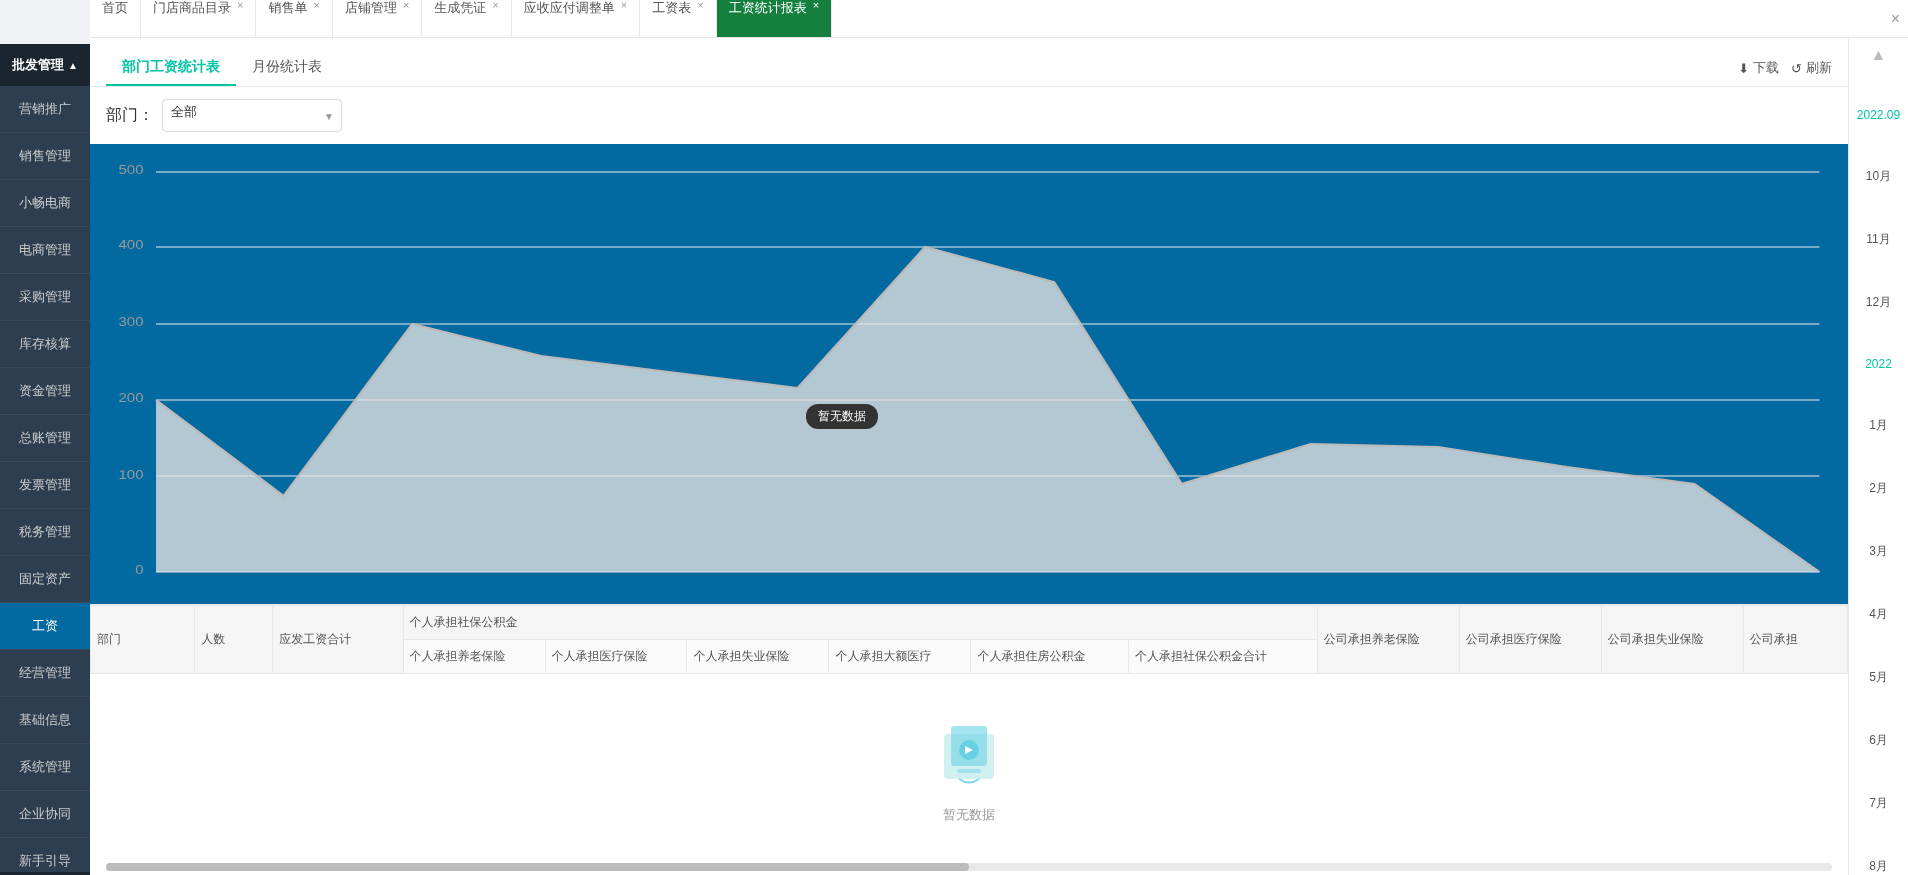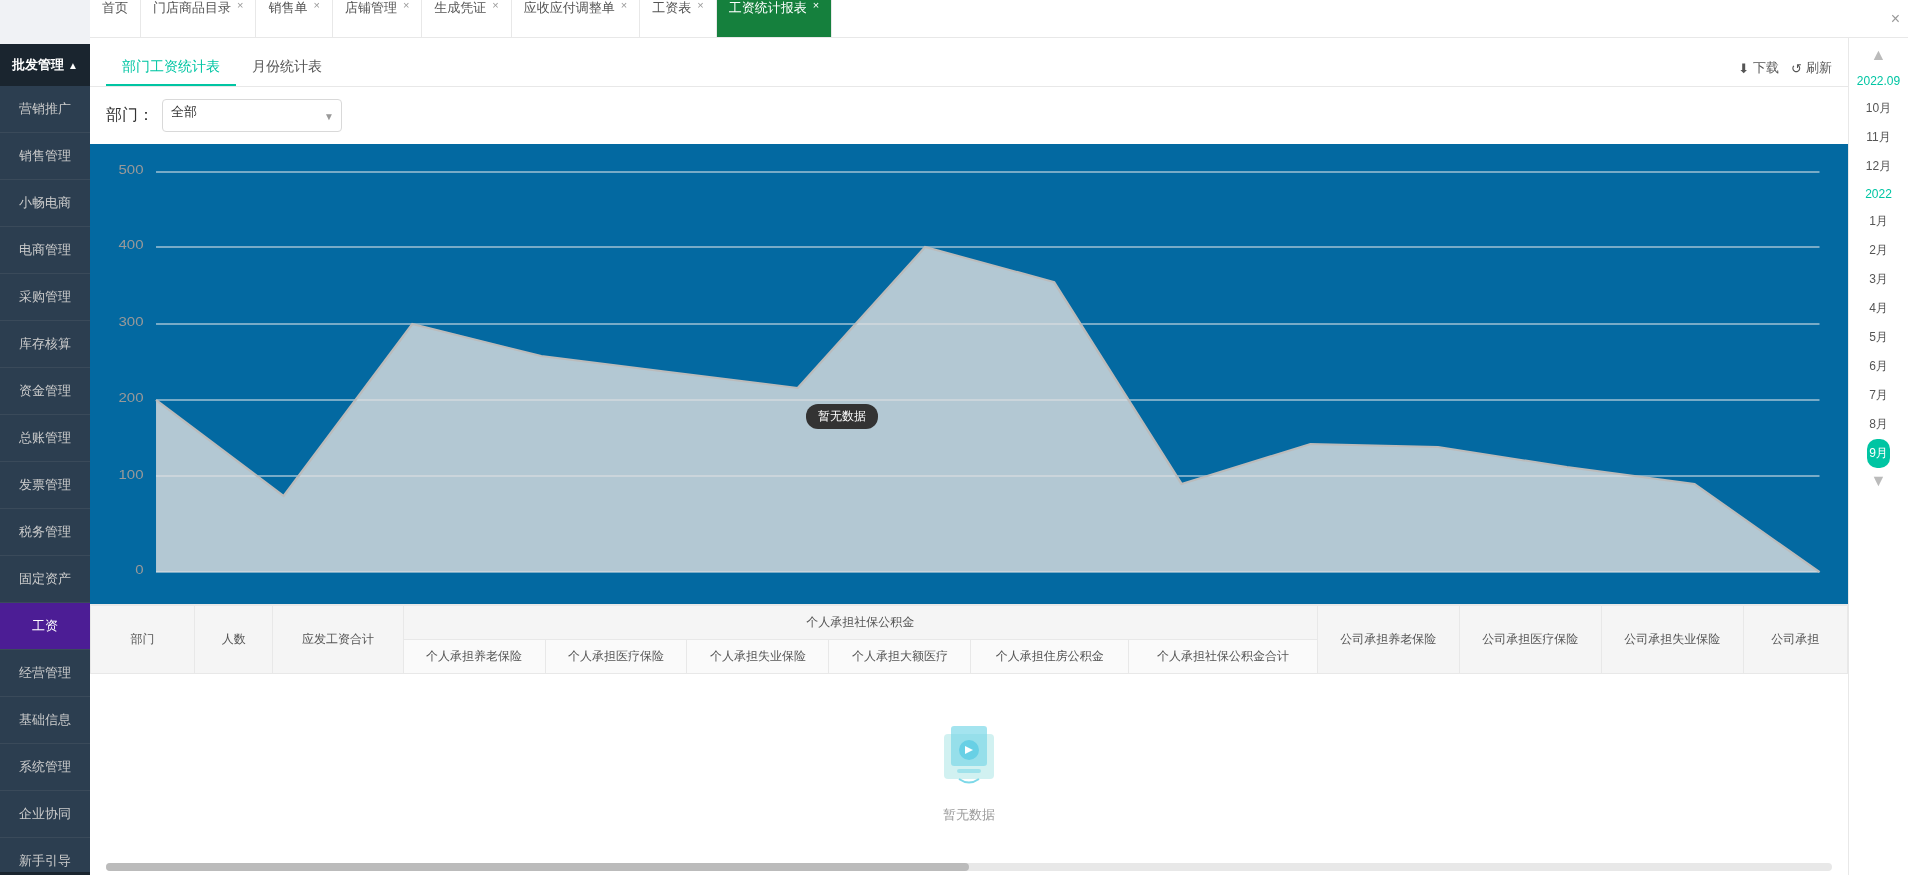--- a/index.html
+++ b/index.html
@@ -32,21 +32,21 @@
     .sidebar-nav { flex: 1; overflow-y: auto; }
     .sidebar-item {
       color: #ccc;
       text-align: center;
       padding: 14px 4px;
       cursor: pointer;
       font-size: 13px;
       border-bottom: 1px solid #3a4a5a;
       transition: background 0.2s;
     }
-    .sidebar-item.active { background: #4c1d95; color: #fff; }
+    .sidebar-item.active { background: #0369a1; color: #fff; }
     .sidebar-settings {
       background: #1a252f;
       color: #ccc;
       text-align: center;
       padding: 14px 4px;
       cursor: pointer;
       font-size: 16px;
     }
 
     
@@ -127,21 +127,21 @@
       justify-content: space-between;
     }
     .sub-tabs-left { display: flex; gap: 0; }
     .sub-tab {
       padding: 8px 16px;
       cursor: pointer;
       font-size: 14px;
       color: #555;
       border-bottom: 2px solid transparent;
     }
-    .sub-tab.active { color: #00c5a3; border-bottom: 2px solid #00c5a3; }
+    .sub-tab.active { color: #00c5a3; border-bottom: 2px solid #00c5a3; font-weight: bold; }
     .sub-tabs-right { display: flex; gap: 12px; align-items: center; color: #555; font-size: 13px; }
     .sub-tabs-right span { cursor: pointer; display: flex; align-items: center; gap: 4px; }
 
     
     .filter-bar {
       display: flex;
       align-items: center;
       padding: 12px 16px;
       background: #fff;
       flex-shrink: 0;
@@ -191,21 +191,21 @@
     }
     .data-table {
       width: 100%;
       border-collapse: collapse;
       font-size: 12px;
     }
     .data-table th {
       background: #fafafa;
       border: 1px solid #e8e8e8;
       padding: 8px 6px;
-      text-align: center;
+      text-align: left;
       color: #555;
       font-weight: normal;
       white-space: nowrap;
       position: sticky;
       top: 0;
       z-index: 1;
     }
     .group-header th {
       background: #f5f5f5;
     }
@@ -239,20 +239,21 @@
       flex-shrink: 0;
     }
     .year-month-panel .panel-item {
       width: 100%;
       text-align: center;
       padding: 6px 2px;
       font-size: 12px;
       color: #555;
       cursor: pointer;
       position: relative;
+      margin-top: 34px;
     }
     .year-month-panel .panel-item.year-label { color: #00c5a3; font-size: 12px; }
     .year-month-panel .panel-item.selected {
       background: #00c5a3;
       color: #fff;
       border-radius: 10px;
       margin: 0 4px;
       width: calc(100% - 8px);
     }
     .year-month-panel .nav-arrow {

